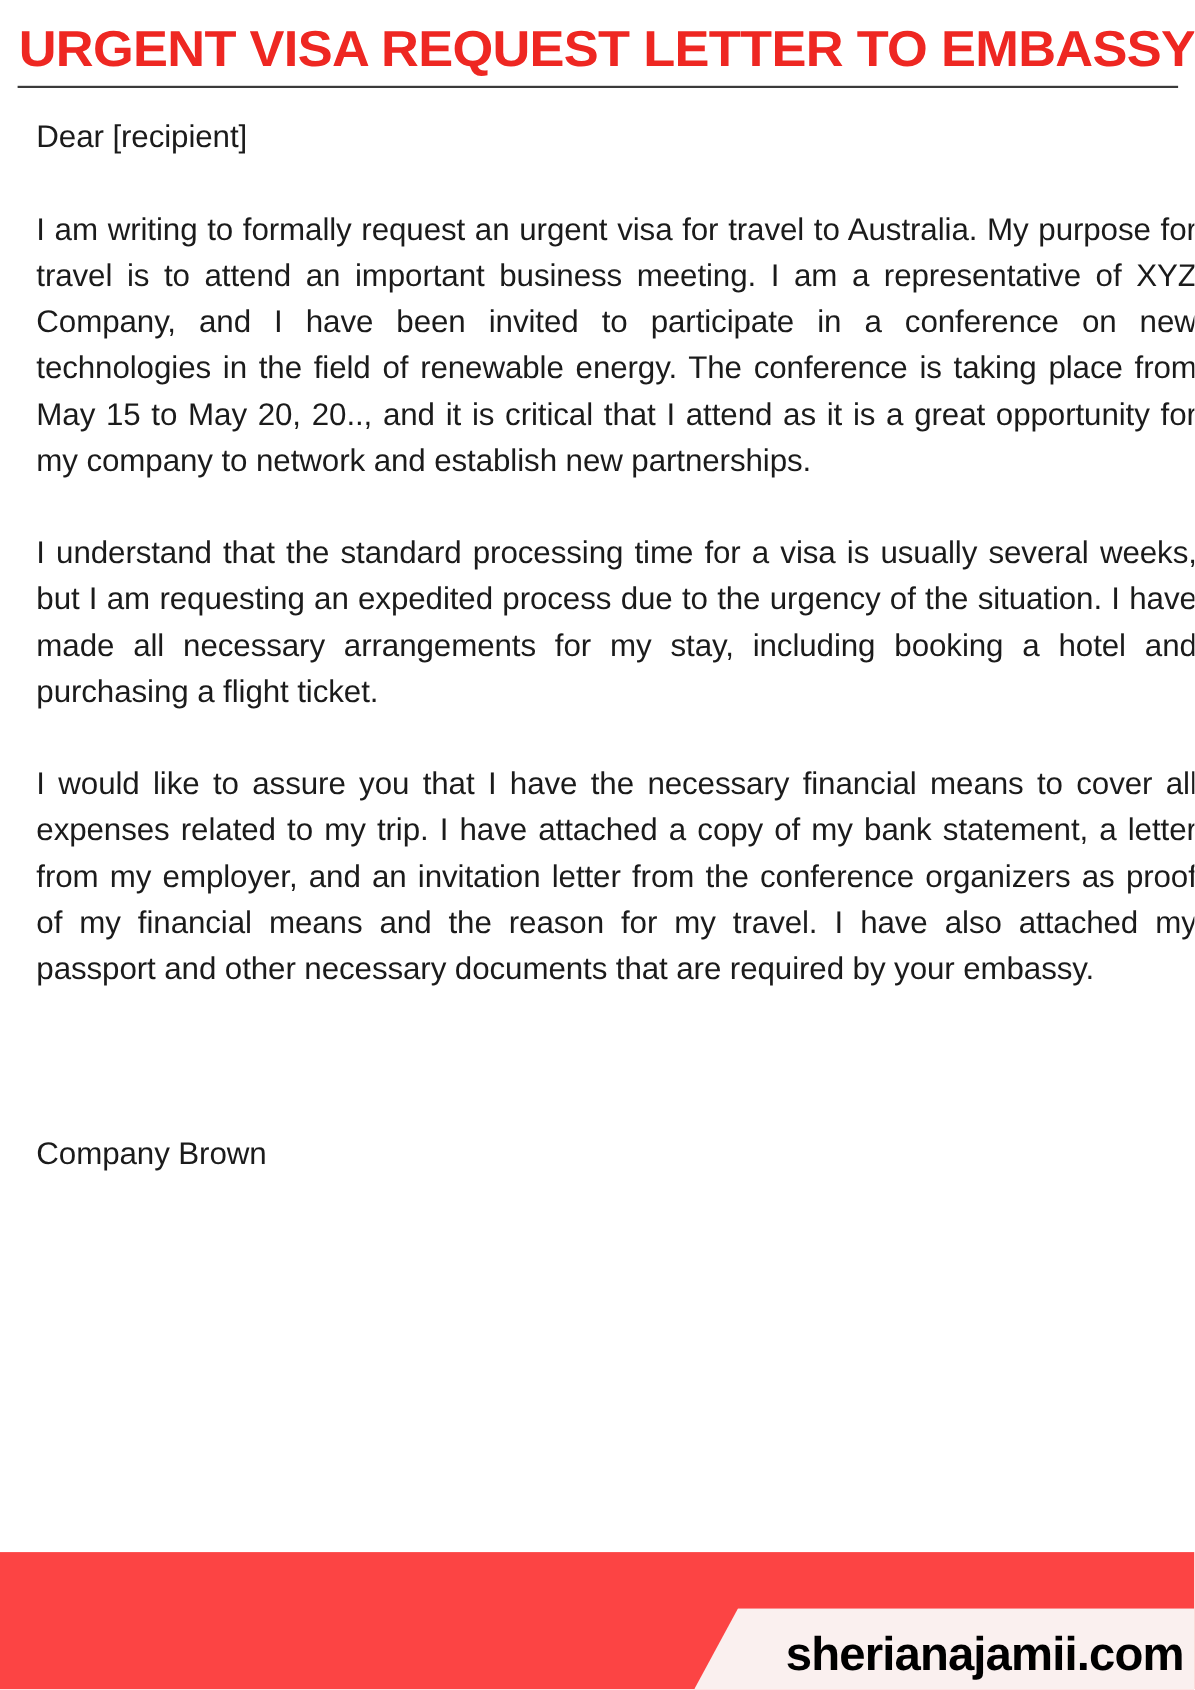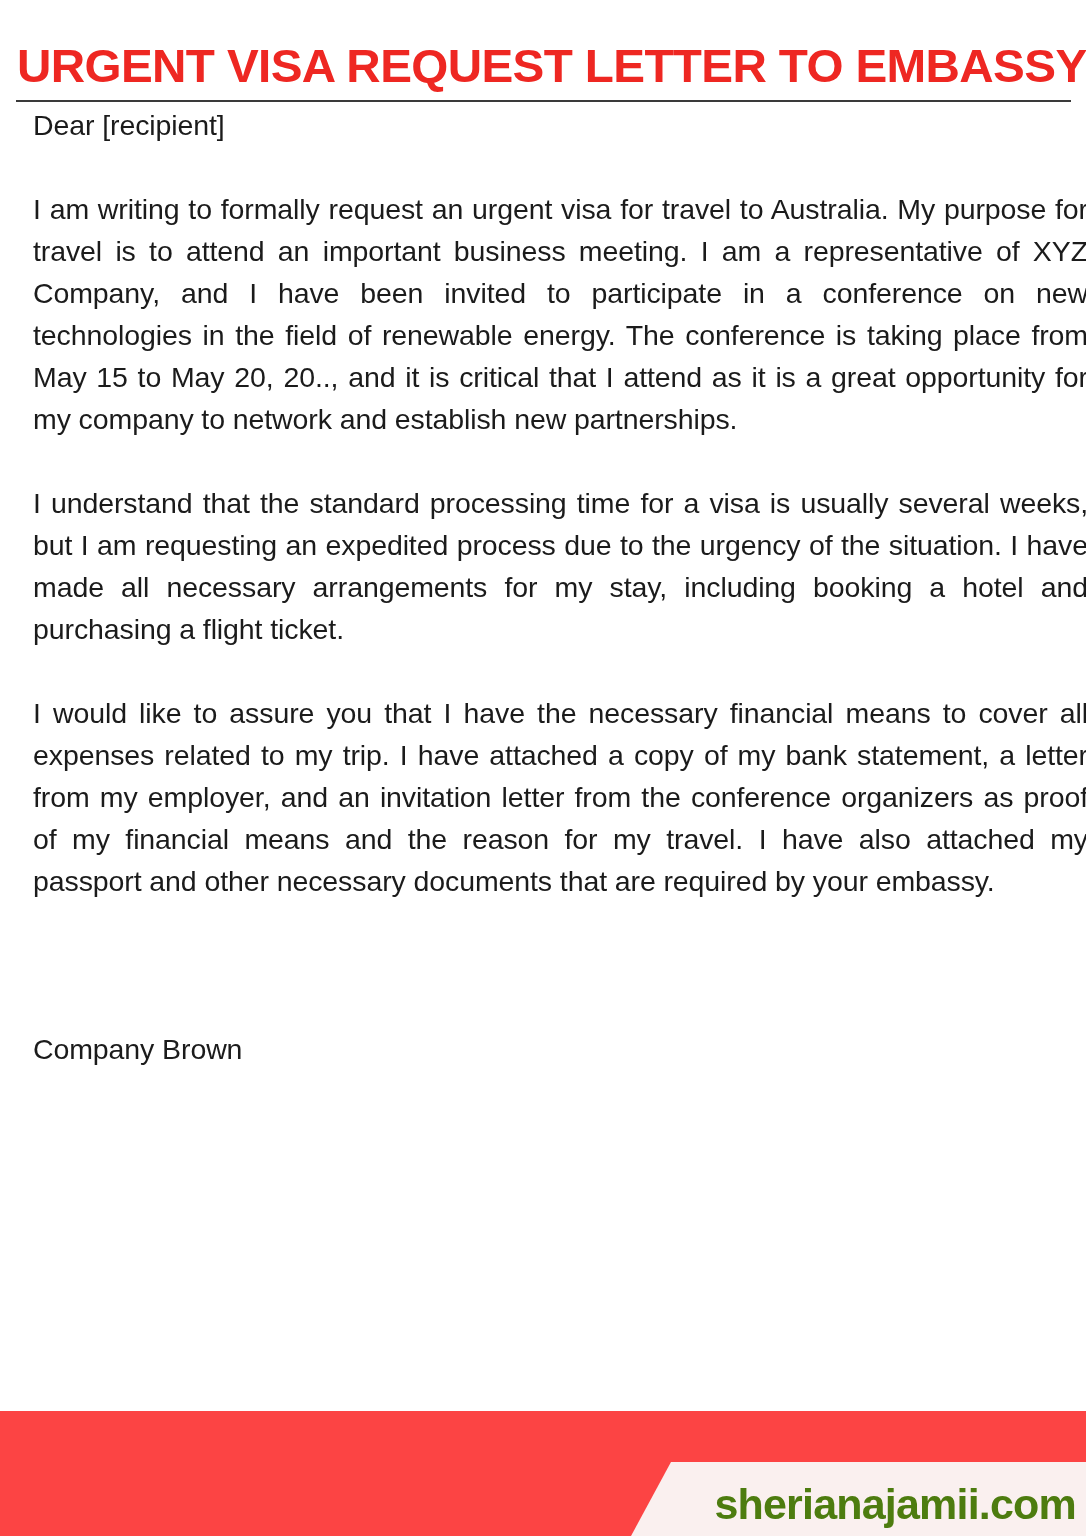--- a/index.html
+++ b/index.html
@@ -22,21 +22,20 @@
     box-sizing: border-box;
   }
 
   
   .header {
     position: absolute;
     left: 0;
     top: 0;
     width: 1000px;
     height: 82px;
-    margin-top: 22px;
   }
 
   .doc-title {
     position: absolute;
     left: 17px;
     top: 18px;
     width: 1055px;
     margin: 0;
     color: #ee2722;
     font-family: "Liberation Sans Narrow", "Liberation Sans", "DejaVu Sans Condensed", sans-serif;
@@ -105,21 +104,21 @@
     width: 455px;
     height: 74px;
     background: #faf0ef;
     clip-path: polygon(40px 0, 455px 0, 455px 74px, 0 74px);
   }
 
   .footer-site {
     position: absolute;
     right: 10px;
     bottom: 7px;
-    color: #4d7c0f;
+    color: #000000;
     font-family: "Liberation Sans", "DejaVu Sans", sans-serif;
     font-size: 43px;
     line-height: 50px;
     font-weight: 700;
     letter-spacing: -0.8px;
     white-space: nowrap;
   }
 </style>
 </head>
 <body>

